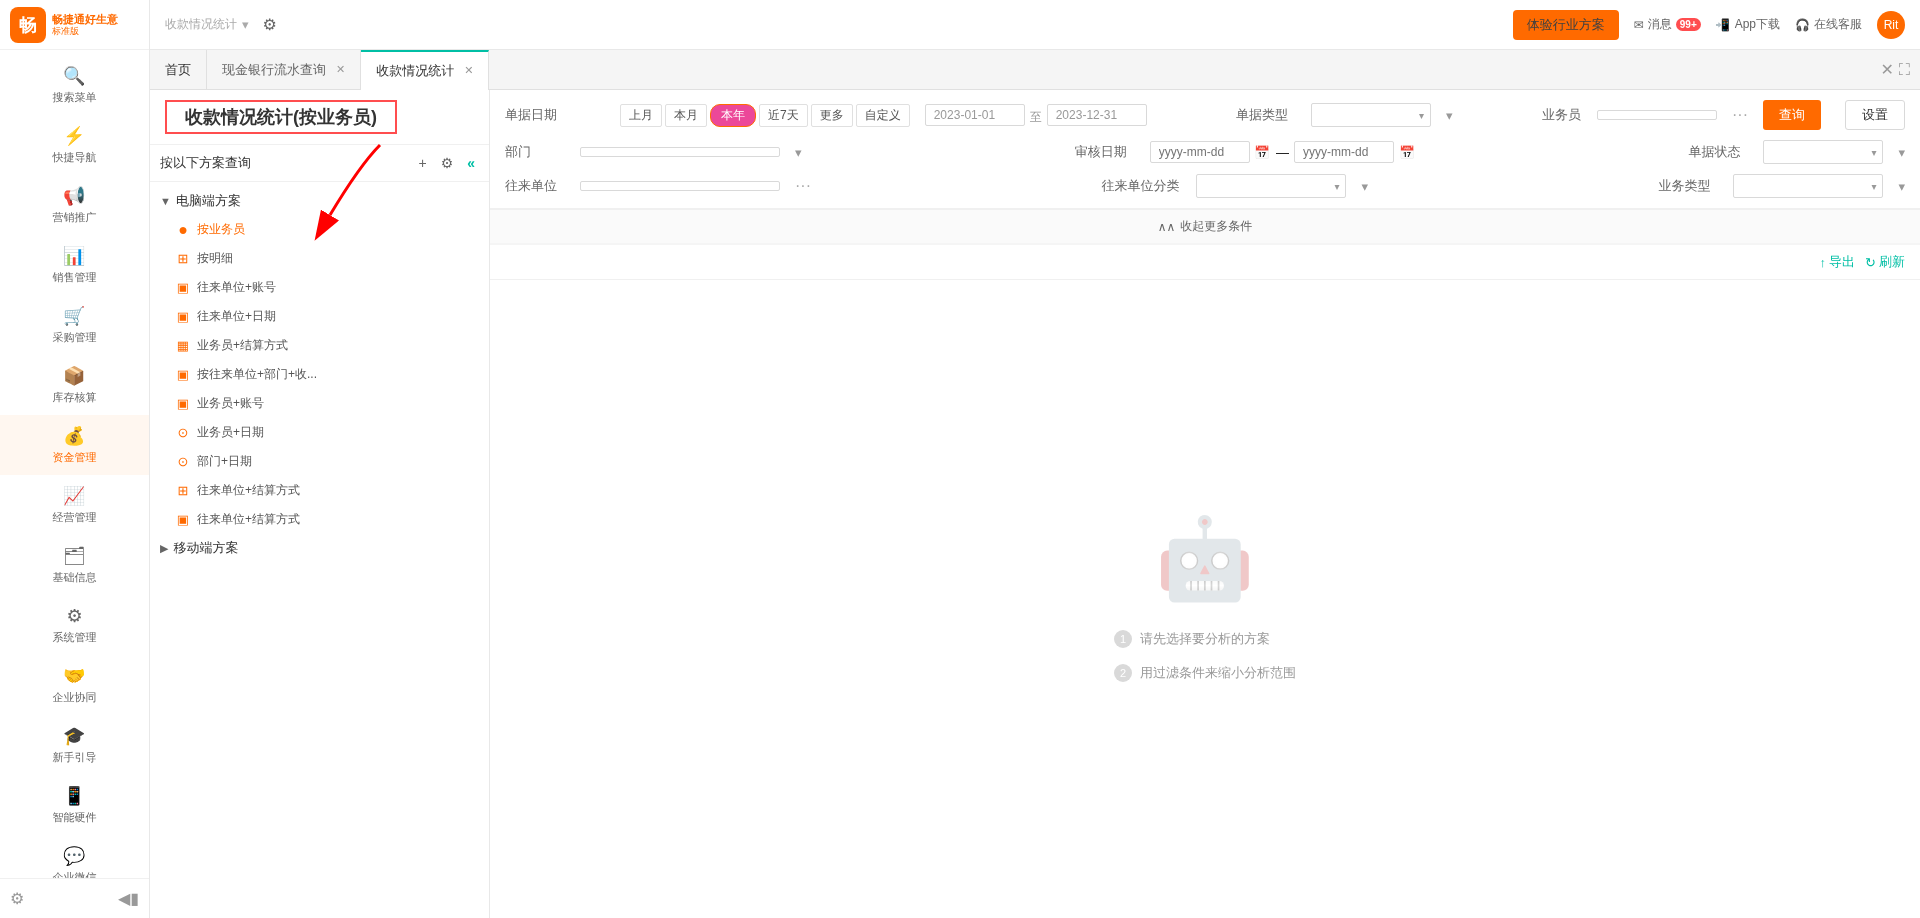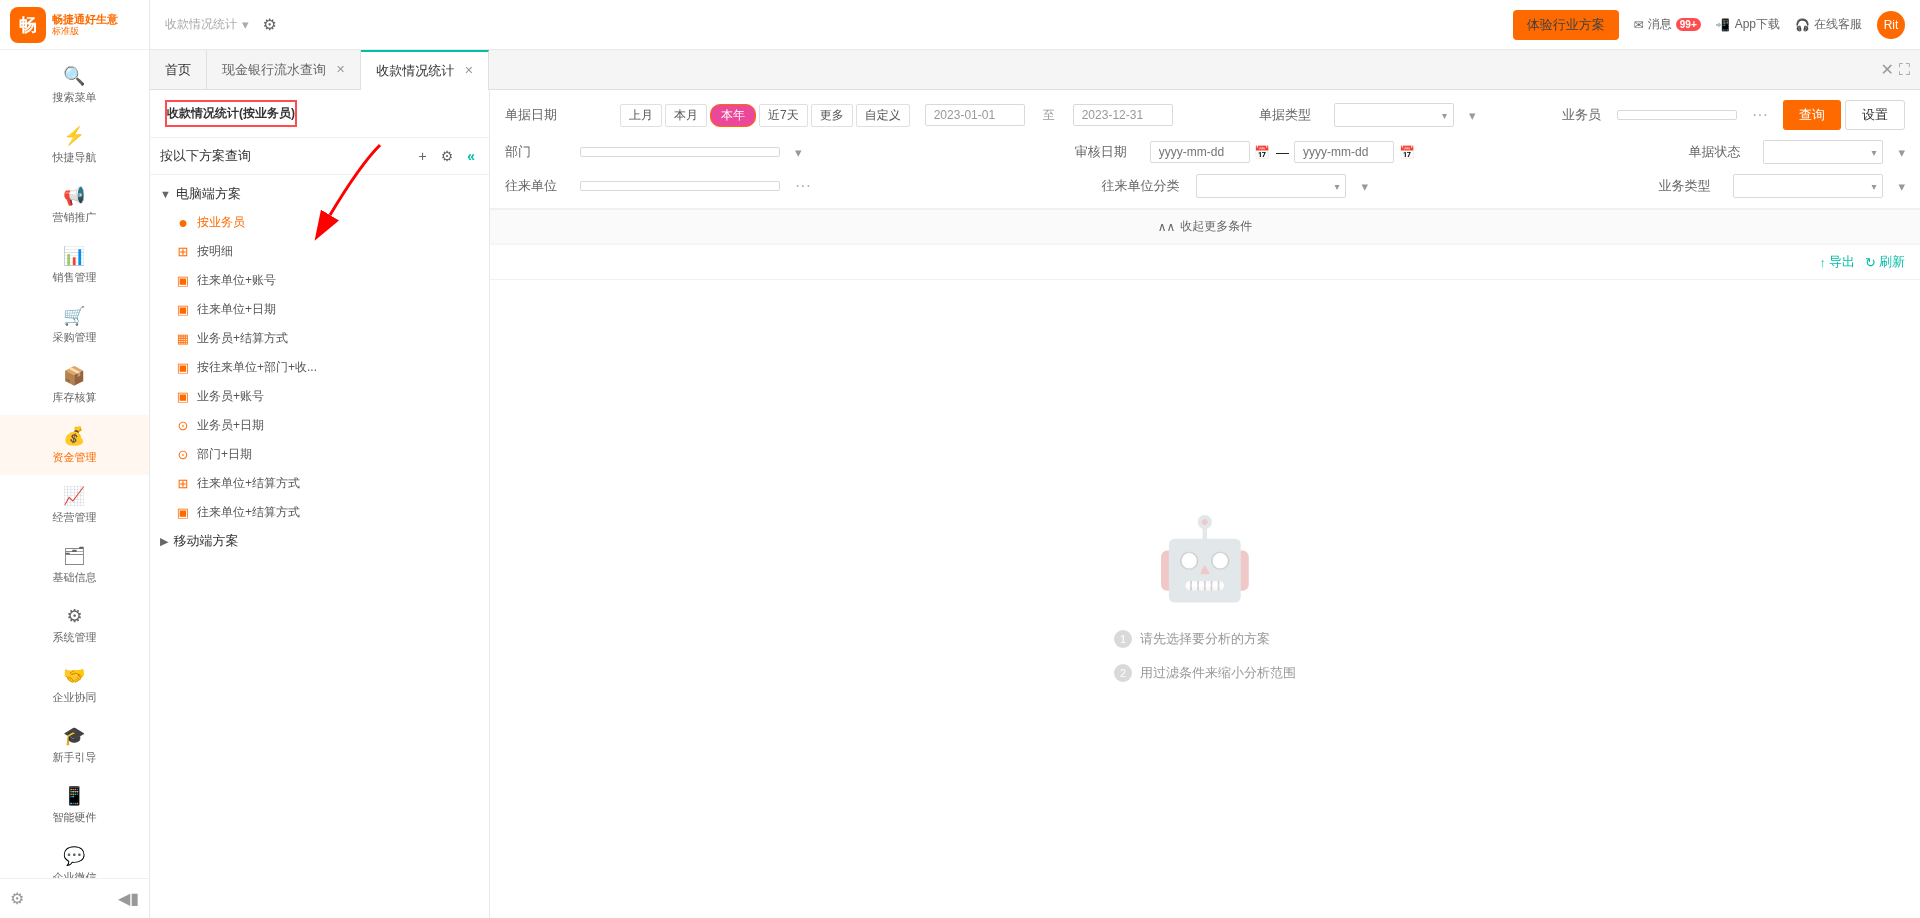--- a/index.html
+++ b/index.html
@@ -66,25 +66,25 @@
     
     .filter-area { background: #fff; padding: 10px 15px; border-bottom: 1px solid #f0f0f0; }
     .filter-row { display: flex; align-items: center; gap: 15px; margin-bottom: 10px; flex-wrap: wrap; }
     .filter-row:last-child { margin-bottom: 0; }
     .filter-label { color: #666; font-size: 13px; white-space: nowrap; min-width: 60px; }
     .filter-control { display: flex; align-items: center; gap: 5px; }
     .date-shortcuts { display: flex; gap: 3px; align-items: center; padding-left: 40px; }
     .date-btn { padding: 2px 8px; border: 1px solid #e0e0e0; background: #fff; cursor: pointer; font-size: 12px; color: #555; border-radius: 2px; }
     .date-btn.active { background: #ec4899; color: white; border-color: #ff6a00; border-radius: 10px; padding: 2px 10px; }
     .date-input { border: 1px solid #d9d9d9; padding: 3px 8px; font-size: 12px; color: #999; border-radius: 2px; width: 100px; }
-    .date-range { display: flex; align-items: center; gap: 18px; color: #999; font-size: 12px; }
+    .date-range { display: flex; align-items: flex-end; gap: 5px; color: #999; font-size: 12px; }
     .select-field { border: 1px solid #d9d9d9; padding: 4px 25px 4px 8px; font-size: 12px; color: #333; border-radius: 2px; background: #fff; min-width: 120px; appearance: none; cursor: pointer; }
     .select-wrapper { position: relative; display: inline-flex; align-items: center; }
     .select-wrapper::after { content: '▾'; position: absolute; right: 7px; color: #999; font-size: 10px; pointer-events: none; }
-    .filter-right { margin-left: auto; display: flex; gap: 4px; }
+    .filter-right { margin-left: auto; display: flex; gap: 24px; }
     .query-btn { background: #ff6a00; color: white; border: none; padding: 5px 16px; border-radius: 3px; cursor: pointer; font-size: 13px; }
     .setting-btn { background: #fff; color: #333; border: 1px solid #d9d9d9; padding: 5px 16px; border-radius: 3px; cursor: pointer; font-size: 13px; }
 
     
     .collapse-bar { text-align: center; padding: 8px; background: #fafafa; border-top: 1px solid #f0f0f0; cursor: pointer; color: #666; font-size: 12px; display: flex; align-items: center; justify-content: center; gap: 5px; }
 
     
     .empty-state { flex: 1; display: flex; flex-direction: column; align-items: center; justify-content: center; background: #fff; margin: 0; }
     .empty-steps { list-style: none; color: #999; font-size: 13px; line-height: 2; }
     .empty-steps li { display: flex; align-items: center; gap: 8px; }
@@ -216,21 +216,21 @@
       <span style="color:#999;cursor:pointer;font-size:16px;">✕</span>
       <span style="color:#999;cursor:pointer;font-size:16px;">⛶</span>
     </div>
   </div>
 
   <div class="content">
 
     <div class="left-panel">
 
       <div style="display:flex;align-items:center;padding:10px 15px;background:#fff;border-bottom:1px solid #f0f0f0;">
-        <div style="font-size:12px;font-weight:bold;color:#333;border:2px solid #ff4d4f;padding:3px 0;">收款情况统计(按业务员)</div>
+        <div style="font-size:18px;font-weight:bold;color:#333;border:2px solid #ff4d4f;padding:3px 18px;">收款情况统计(按业务员)</div>
       </div>
 
       <div class="query-panel-header">
         <span class="query-panel-title">按以下方案查询</span>
         <button class="panel-btn">+</button>
         <button class="panel-btn">⚙</button>
         <button class="panel-btn" style="color:#00bfa5;font-weight:bold;">«</button>
       </div>
 
       <div class="scheme-list">

